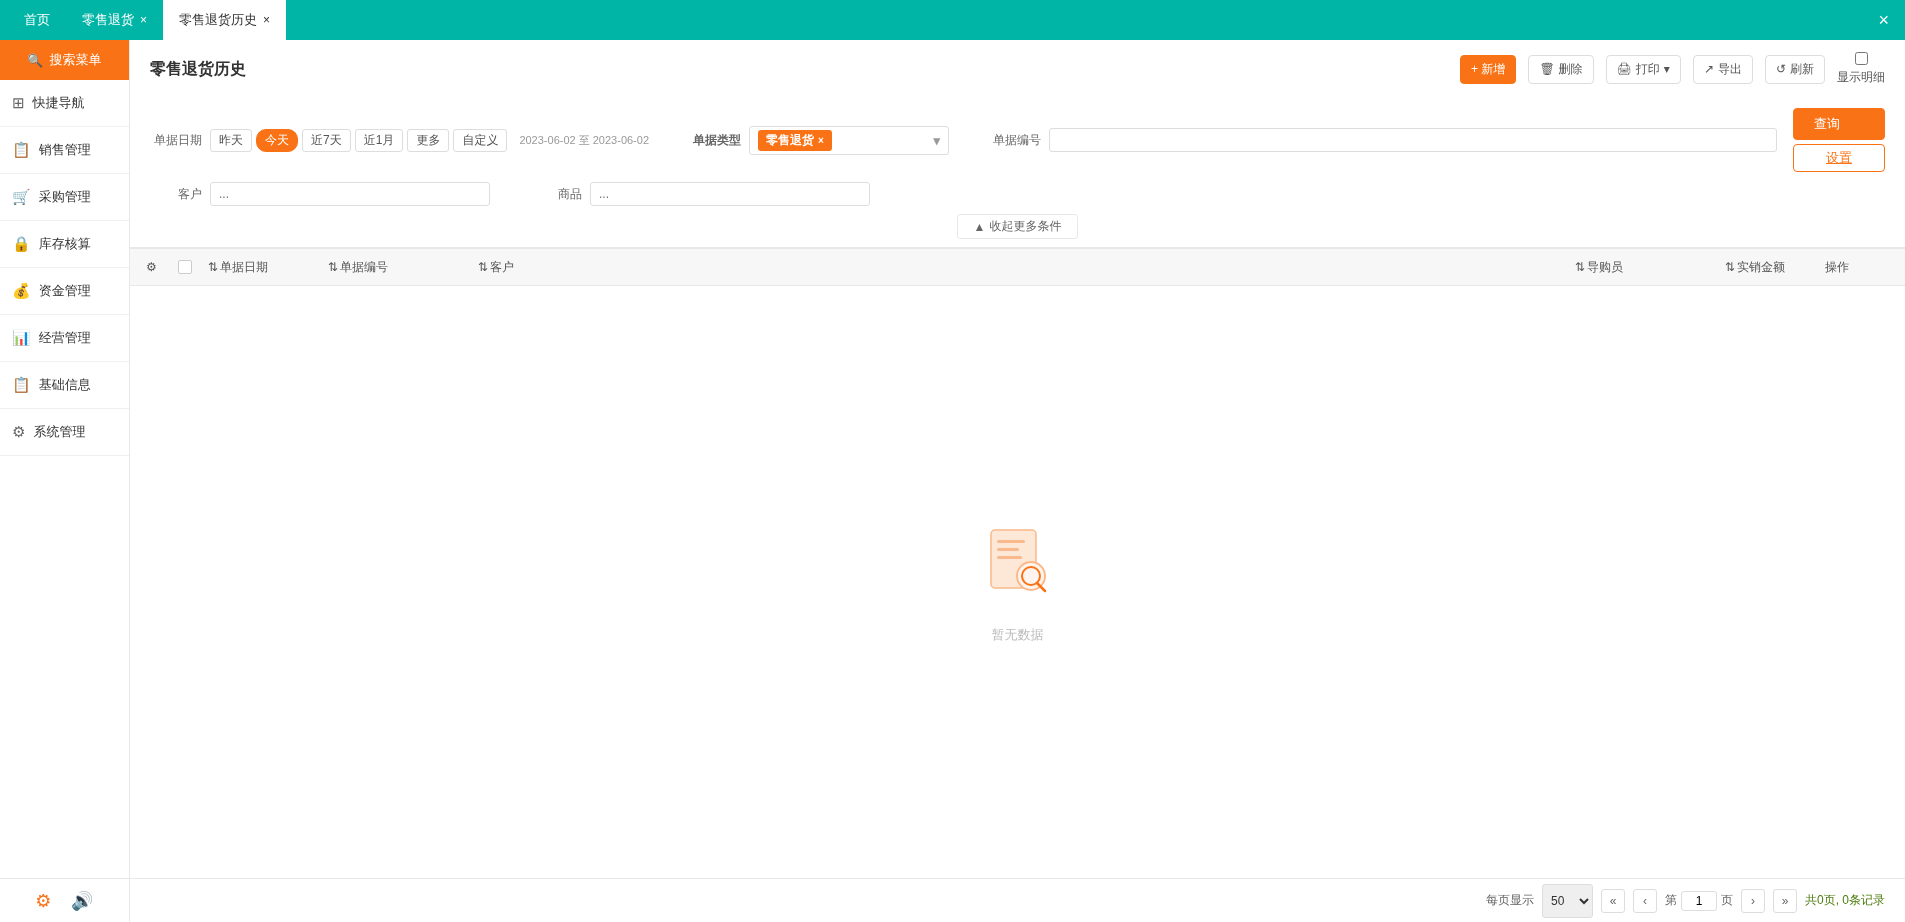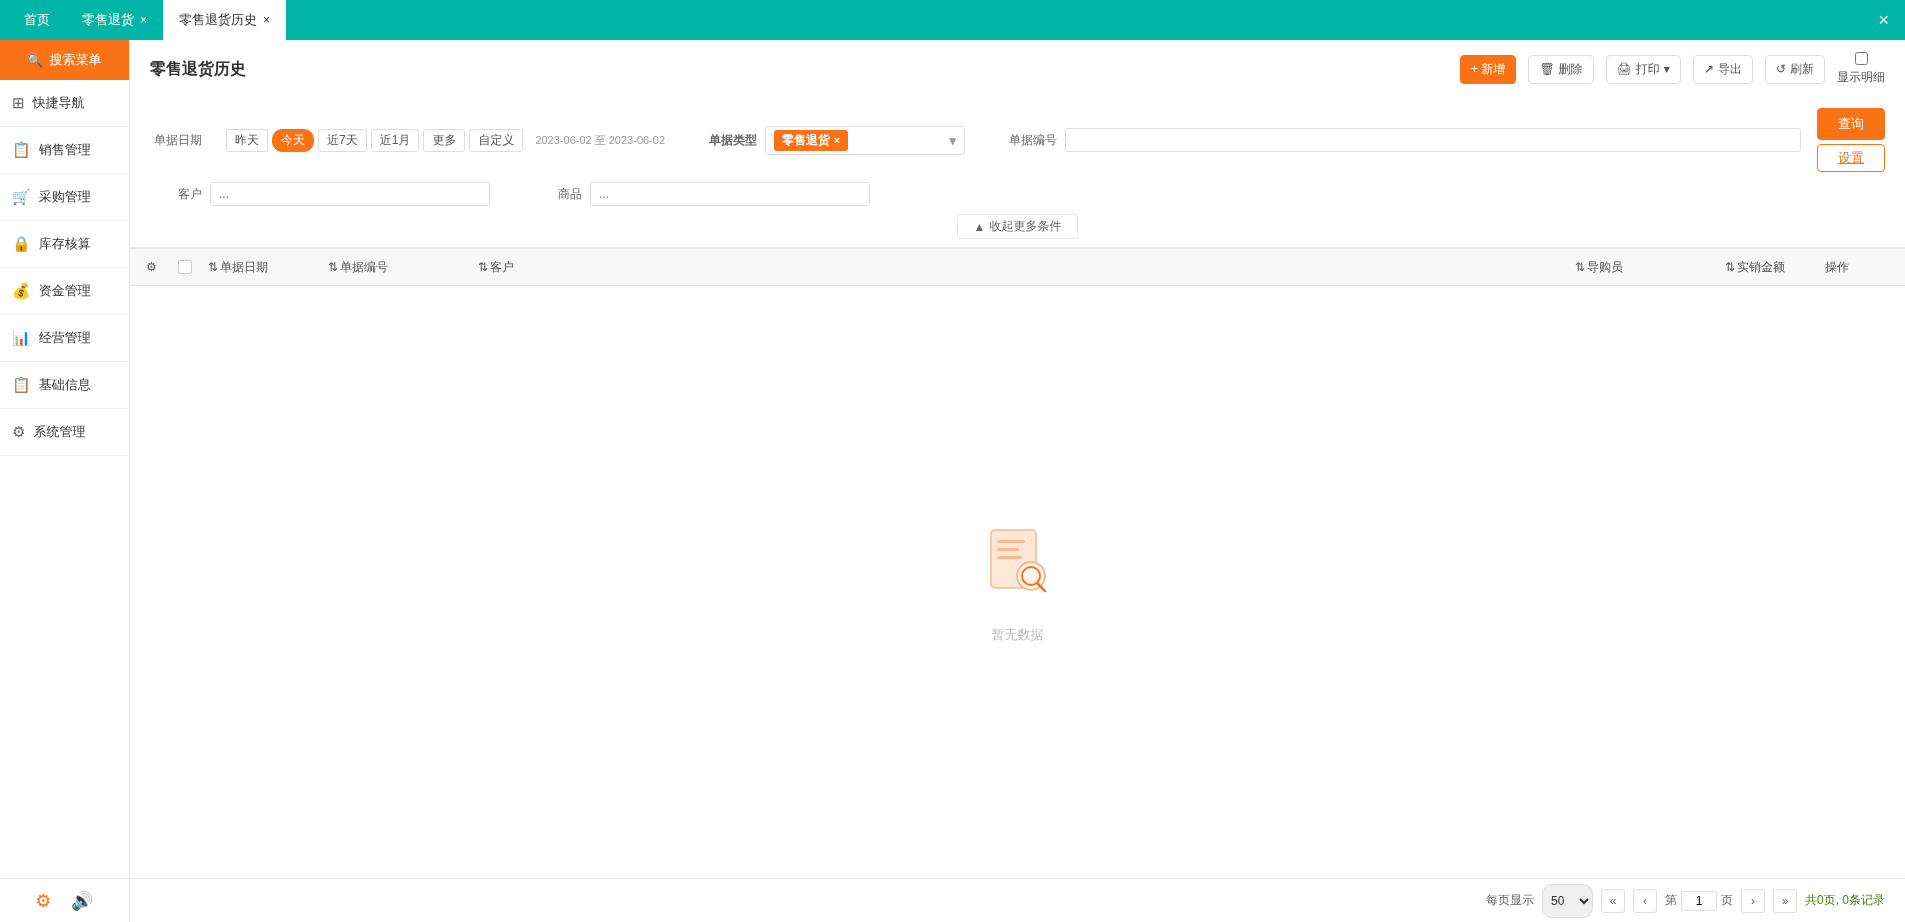--- a/index.html
+++ b/index.html
@@ -164,21 +164,20 @@
       color: #666;
       font-size: 12px;
       min-width: 60px;
       text-align: right;
       padding-right: 8px;
     }
     .filter-date-btns {
       display: flex;
       align-items: center;
       gap: 4px;
-      margin-left: 16px;
     }
     .date-btn {
       padding: 2px 8px;
       border: 1px solid #ddd;
       border-radius: 3px;
       background: #fff;
       color: #555;
       cursor: pointer;
       font-size: 12px;
     }
@@ -307,21 +306,21 @@
       border-top: 1px solid #e8e8e8;
       display: flex;
       align-items: center;
       justify-content: flex-end;
       padding: 0 20px;
       gap: 8px;
     }
     .pagination-label { color: #666; font-size: 12px; }
     .pagination-select {
       border: 1px solid #ddd;
-      border-radius: 10px;
+      border-radius: 3px;
       padding: 8px 4px;
       font-size: 12px;
       color: #333;
       cursor: pointer;
     }
     .pagination-btn {
       width: 24px;
       height: 24px;
       border: 1px solid #ddd;
       border-radius: 3px;
@@ -487,21 +486,21 @@
               </span>
               <span class="filter-dropdown-arrow">▾</span>
             </div>
           </div>
           <div style="display:flex;align-items:center;gap:0;margin-left:40px;flex:1;">
             <span class="filter-label">单据编号</span>
             <input class="filter-input" style="flex: 1 1 0%;">
           </div>
           <div style="display:flex;flex-direction:column;gap:4px;margin-left:16px;">
             <button class="toolbar-btn btn-primary" style="padding:6px 20px;font-size:13px;">查询</button>
-            <button class="toolbar-btn btn-settings" style="padding:4px 20px;font-size:13px;text-decoration:underline;">设置</button>
+            <button class="toolbar-btn btn-settings" style="padding:4px 32px;font-size:13px;text-decoration:underline;">设置</button>
           </div>
         </div>
 
         <div style="display:flex;align-items:center;gap:0;margin-bottom:8px;">
           <div style="display:flex;align-items:center;gap:0;">
             <span class="filter-label">客户</span>
             <input class="filter-input" style="width: 280px;" placeholder="...">
           </div>
           <div style="display:flex;align-items:center;gap:0;margin-left:40px;">
             <span class="filter-label">商品</span>

